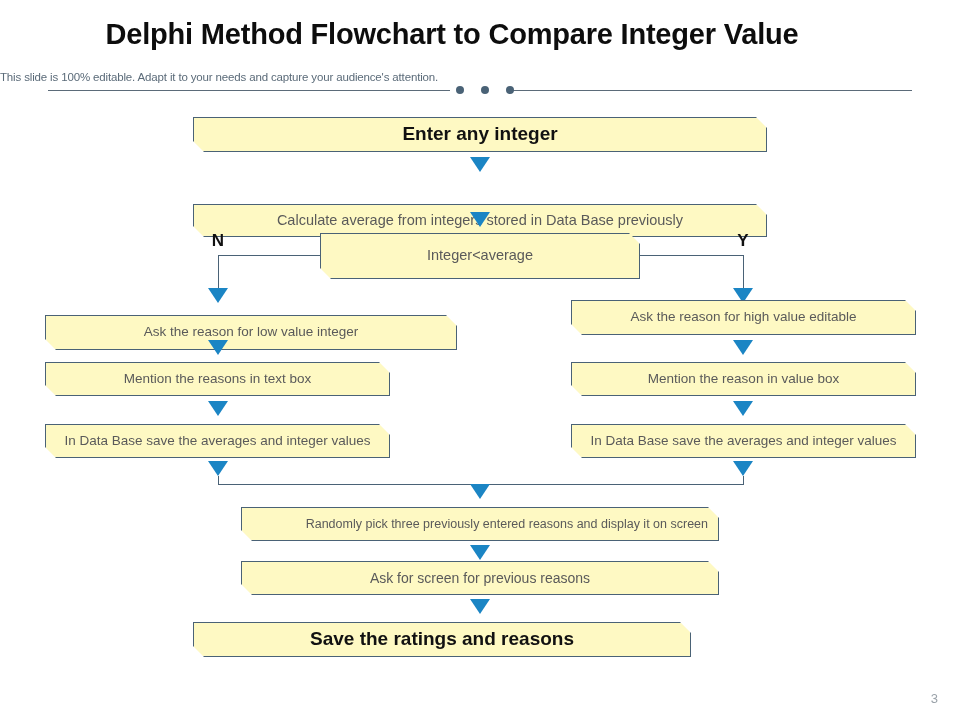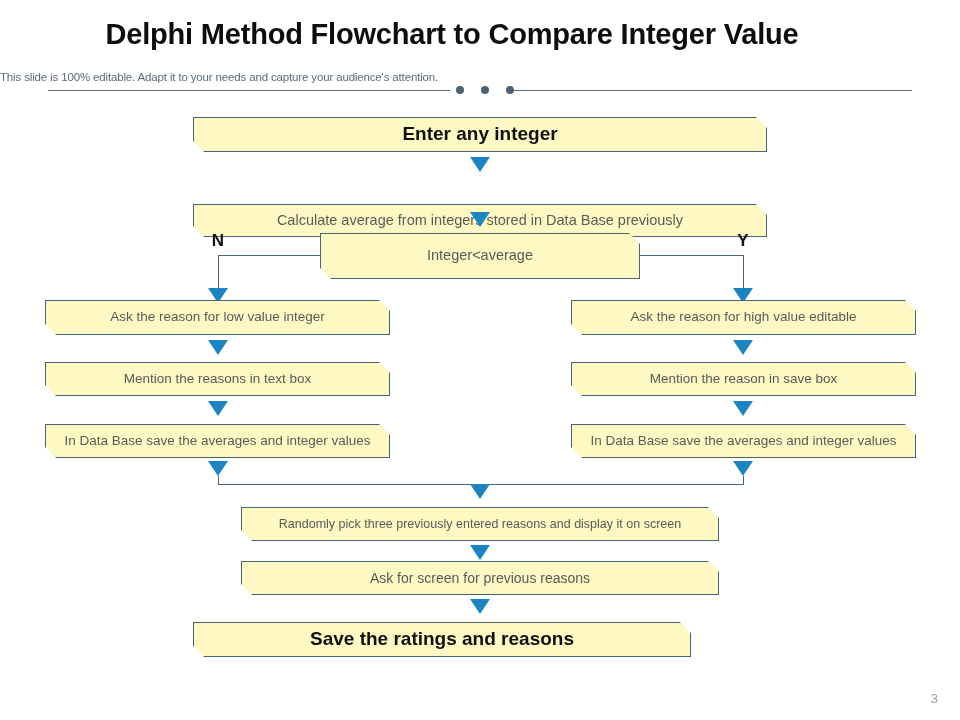--- a/index.html
+++ b/index.html
@@ -162,56 +162,56 @@
 <div class="branch-letter" style="left:731px; top:231px;">Y</div>
 
 <div class="hline" style="left:218px; top:255px; width:103px;"></div>
 <div class="vline" style="left:218px; top:255px; height:40px;"></div>
 <div class="arrow-down" style="left:208px; top:288px;"></div>
 
 <div class="hline" style="left:639px; top:255px; width:105px;"></div>
 <div class="vline" style="left:743px; top:255px; height:40px;"></div>
 <div class="arrow-down" style="left:733px; top:288px;"></div>
 
-<div class="node" style="left:45px; top:300px; width:345px; height:35px; font-size:13.5px;">
+<div class="node" style="left:45px; top:315px; width:412px; height:35px; font-size:13.5px;">
   <span class="node-label">Ask the reason for low value integer</span>
 </div>
 <div class="arrow-down" style="left:208px; top:340px;"></div>
 
 <div class="node" style="left:45px; top:362px; width:345px; height:34px; font-size:13.5px;">
   <span class="node-label">Mention the reasons in text box</span>
 </div>
 <div class="arrow-down" style="left:208px; top:401px;"></div>
 
 <div class="node" style="left:45px; top:424px; width:345px; height:34px; font-size:13.5px;">
   <span class="node-label">In Data Base save the averages and integer values</span>
 </div>
 <div class="arrow-down" style="left:208px; top:461px;"></div>
 
 <div class="node" style="left:571px; top:300px; width:345px; height:35px; font-size:13.5px;">
   <span class="node-label">Ask the reason for high value editable</span>
 </div>
 <div class="arrow-down" style="left:733px; top:340px;"></div>
 
 <div class="node" style="left:571px; top:362px; width:345px; height:34px; font-size:13.5px;">
-  <span class="node-label">Mention the reason in save box</span>
+  <span class="node-label">Mention the reason in value box</span>
 </div>
 <div class="arrow-down" style="left:733px; top:401px;"></div>
 
 <div class="node" style="left:571px; top:424px; width:345px; height:34px; font-size:13.5px;">
   <span class="node-label">In Data Base save the averages and integer values</span>
 </div>
 <div class="arrow-down" style="left:733px; top:461px;"></div>
 
 <div class="vline" style="left:218px; top:476px; height:9px;"></div>
 <div class="vline" style="left:743px; top:476px; height:9px;"></div>
 <div class="hline" style="left:218px; top:484px; width:526px;"></div>
 <div class="arrow-down" style="left:470px; top:484px;"></div>
 
-<div class="node" style="left:241px; top:507px; width:478px; height:34px; font-size:12.5px;">
+<div class="node" style="left:241px; top:507px; width:478px; height:34px; font-size:12.5px;justify-content:flex-end;">
   <span class="node-label">Randomly pick three previously entered reasons and display it on screen</span>
 </div>
 <div class="arrow-down" style="left:470px; top:545px;"></div>
 
 <div class="node" style="left:241px; top:561px; width:478px; height:34px; font-size:14px;">
   <span class="node-label">Ask for screen for previous reasons</span>
 </div>
 <div class="arrow-down" style="left:470px; top:599px;"></div>
 
 <div class="node emphasis" style="left:193px; top:622px; width:498px; height:35px;">

